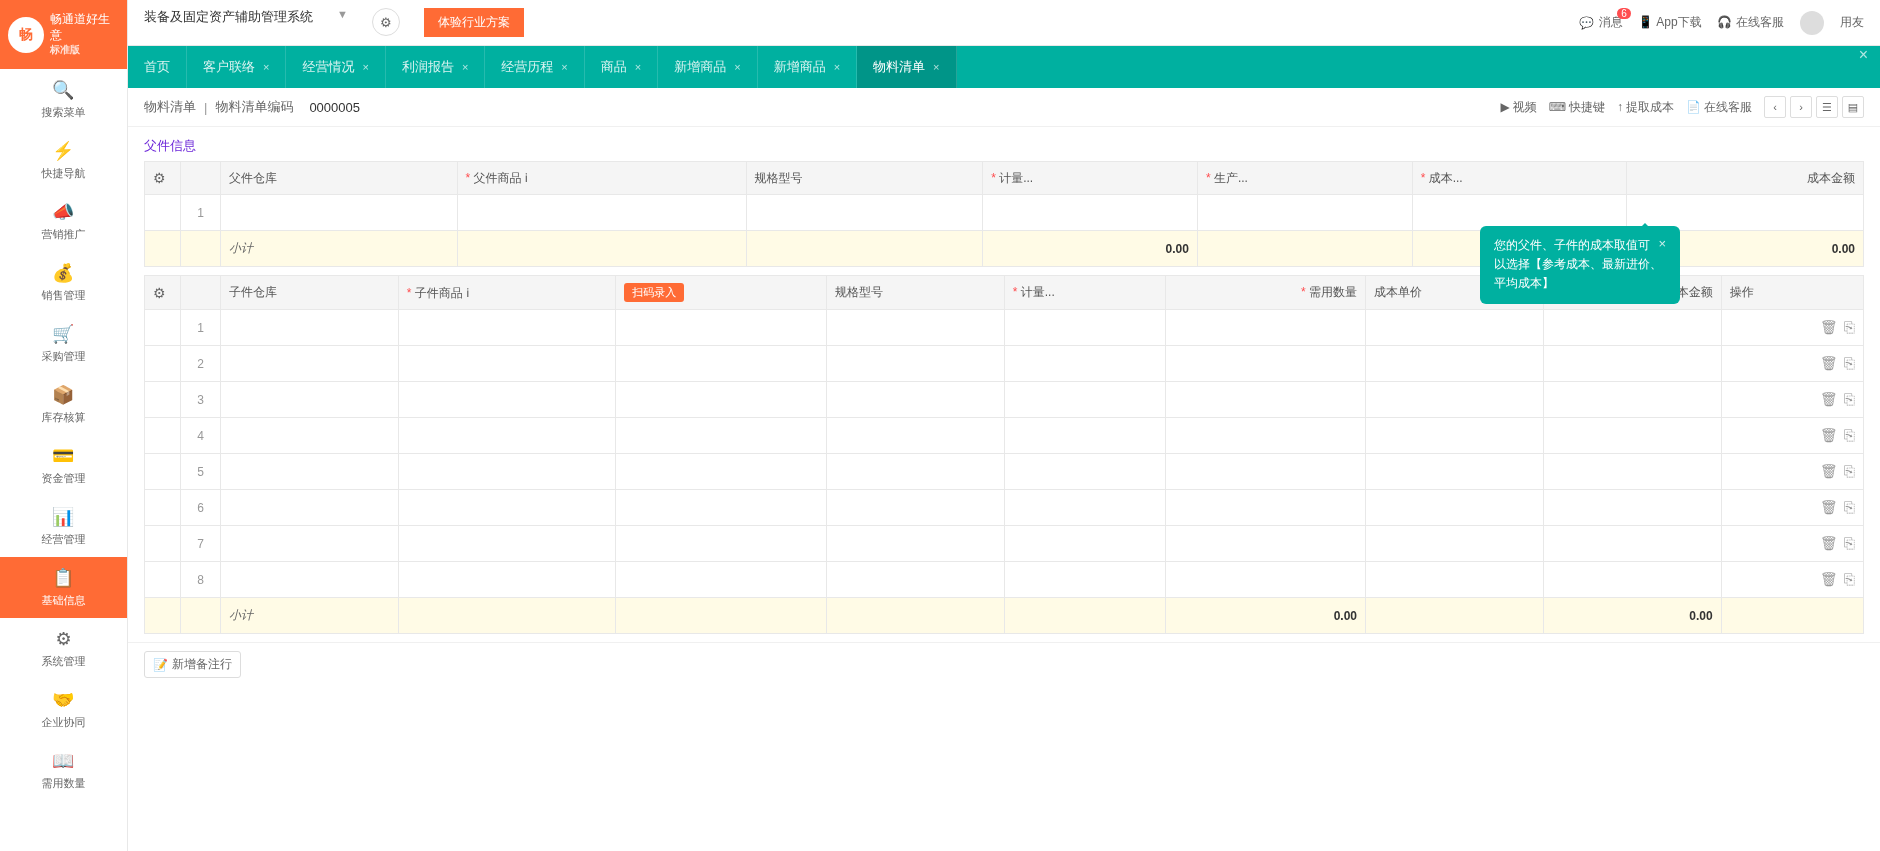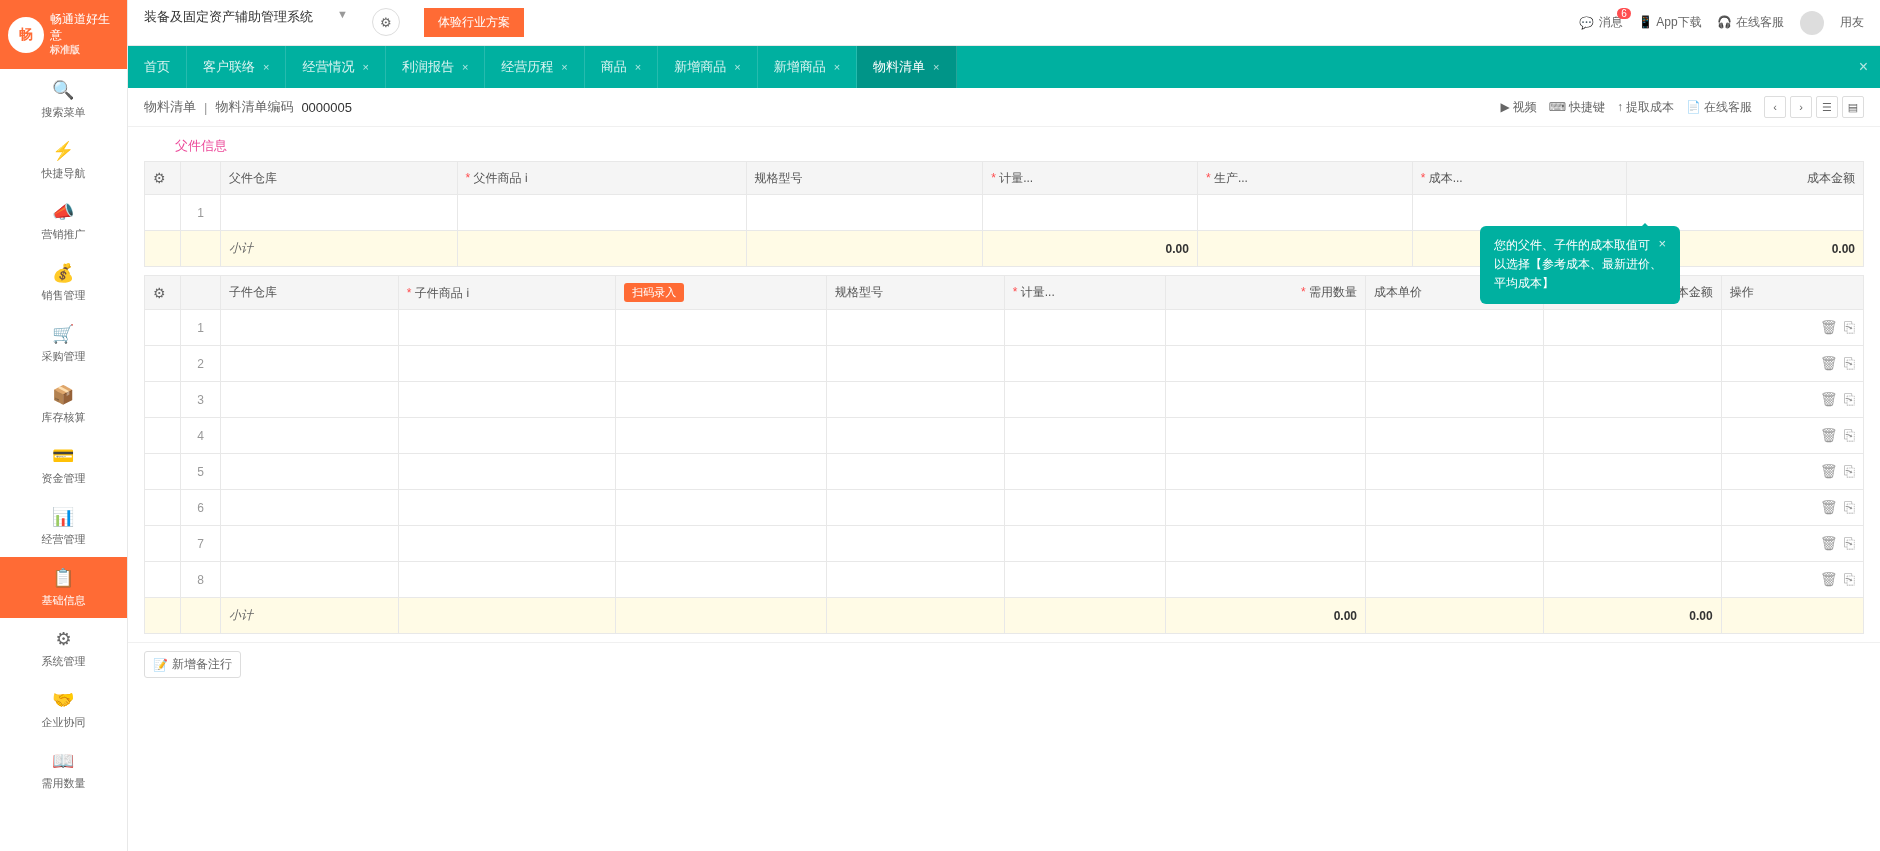--- a/index.html
+++ b/index.html
@@ -25,42 +25,42 @@
     .dropdown-arrow { color: #999; font-size: 11px; }
     .settings-btn { width: 28px; height: 28px; border-radius: 50%; border: 1px solid #ddd; display: flex; align-items: center; justify-content: center; cursor: pointer; color: #666; }
     .experience-btn { background: #ff6b35; color: #fff; border: none; padding: 6px 14px; border-radius: 0; cursor: pointer; font-size: 12px; }
     .top-header-right { display: flex; align-items: center; gap: 16px; color: #666; font-size: 12px; }
     .msg-badge { position: relative; display: inline-flex; align-items: center; gap: 4px; cursor: pointer; }
     .badge { background: #ff4d4f; color: #fff; font-size: 10px; padding: 0 4px; border-radius: 8px; position: absolute; top: -6px; right: -8px; }
     .top-header-right span { cursor: pointer; }
     .user-icon { width: 24px; height: 24px; border-radius: 50%; background: #ddd; display: inline-block; }
 
     
-    .nav-tabs { background: #00b0a0; display: flex; align-items: center; height: 42px; flex-shrink: 0; overflow: hidden; }
+    .nav-tabs { background: #00b0a0; display: flex; height: 42px; flex-shrink: 0; overflow: hidden; }
     .nav-tab { padding: 0 16px; height: 100%; display: flex; align-items: center; gap: 4px; color: rgba(255,255,255,0.85); font-size: 13px; cursor: pointer; white-space: nowrap; border-right: 1px solid rgba(255,255,255,0.15); }
     .nav-tab.active { background: rgba(0,0,0,0.15); color: #fff; font-weight: 500; }
     .nav-tab .close-btn { color: rgba(255,255,255,0.7); font-size: 11px; margin-left: 4px; }
     .nav-tab-close-right { margin-left: auto; color: rgba(255,255,255,0.7); padding: 0 12px; cursor: pointer; font-size: 16px; }
 
     
     .content { flex: 1; overflow-y: auto; background: #fff; padding: 0; position: relative; }
 
     
     .breadcrumb-bar { padding: 8px 16px; display: flex; align-items: center; gap: 8px; border-bottom: 1px solid #f0f0f0; background: #fff; }
     .breadcrumb-item { color: #666; font-size: 13px; cursor: pointer; }
     .breadcrumb-sep { color: #999; }
-    .breadcrumb-code { color: #333; font-size: 13px; }
+    .breadcrumb-code { color: #333; font-size: 13px; margin-left: 8px; }
     .breadcrumb-actions { margin-left: auto; display: flex; align-items: center; gap: 12px; color: #666; font-size: 12px; }
     .breadcrumb-actions span { cursor: pointer; display: flex; align-items: center; gap: 3px; }
     .breadcrumb-nav { display: flex; align-items: center; gap: 4px; }
     .breadcrumb-nav button { background: none; border: 1px solid #ddd; width: 22px; height: 22px; cursor: pointer; border-radius: 2px; color: #666; font-size: 11px; }
 
     
     .section { padding: 0 16px 8px; }
-    .section-title { font-size: 13px; color: #ec4899; font-weight: 500; padding: 10px 0 6px; margin-left: 31px; }
+    .section-title { font-size: 13px; color: #6d28d9; font-weight: 500; padding: 10px 0 6px; }
 
     
     .data-table { width: 100%; border-collapse: collapse; font-size: 12px; }
     .data-table th { background: #f5f5f5; border: 1px solid #e8e8e8; padding: 7px 8px; text-align: left; color: #555; white-space: nowrap; font-weight: 500; }
     .data-table td { border: 1px solid #e8e8e8; padding: 6px 8px; color: #333; height: 36px; }
     .data-table .row-num { color: #999; text-align: center; width: 40px; }
     .data-table .subtotal-row td { background: #fffbe6; font-weight: 500; }
     .data-table .subtotal-label { color: #666; font-style: italic; }
     .th-settings { width: 36px; text-align: center; }
     .settings-icon { color: #666; cursor: pointer; font-size: 14px; }

